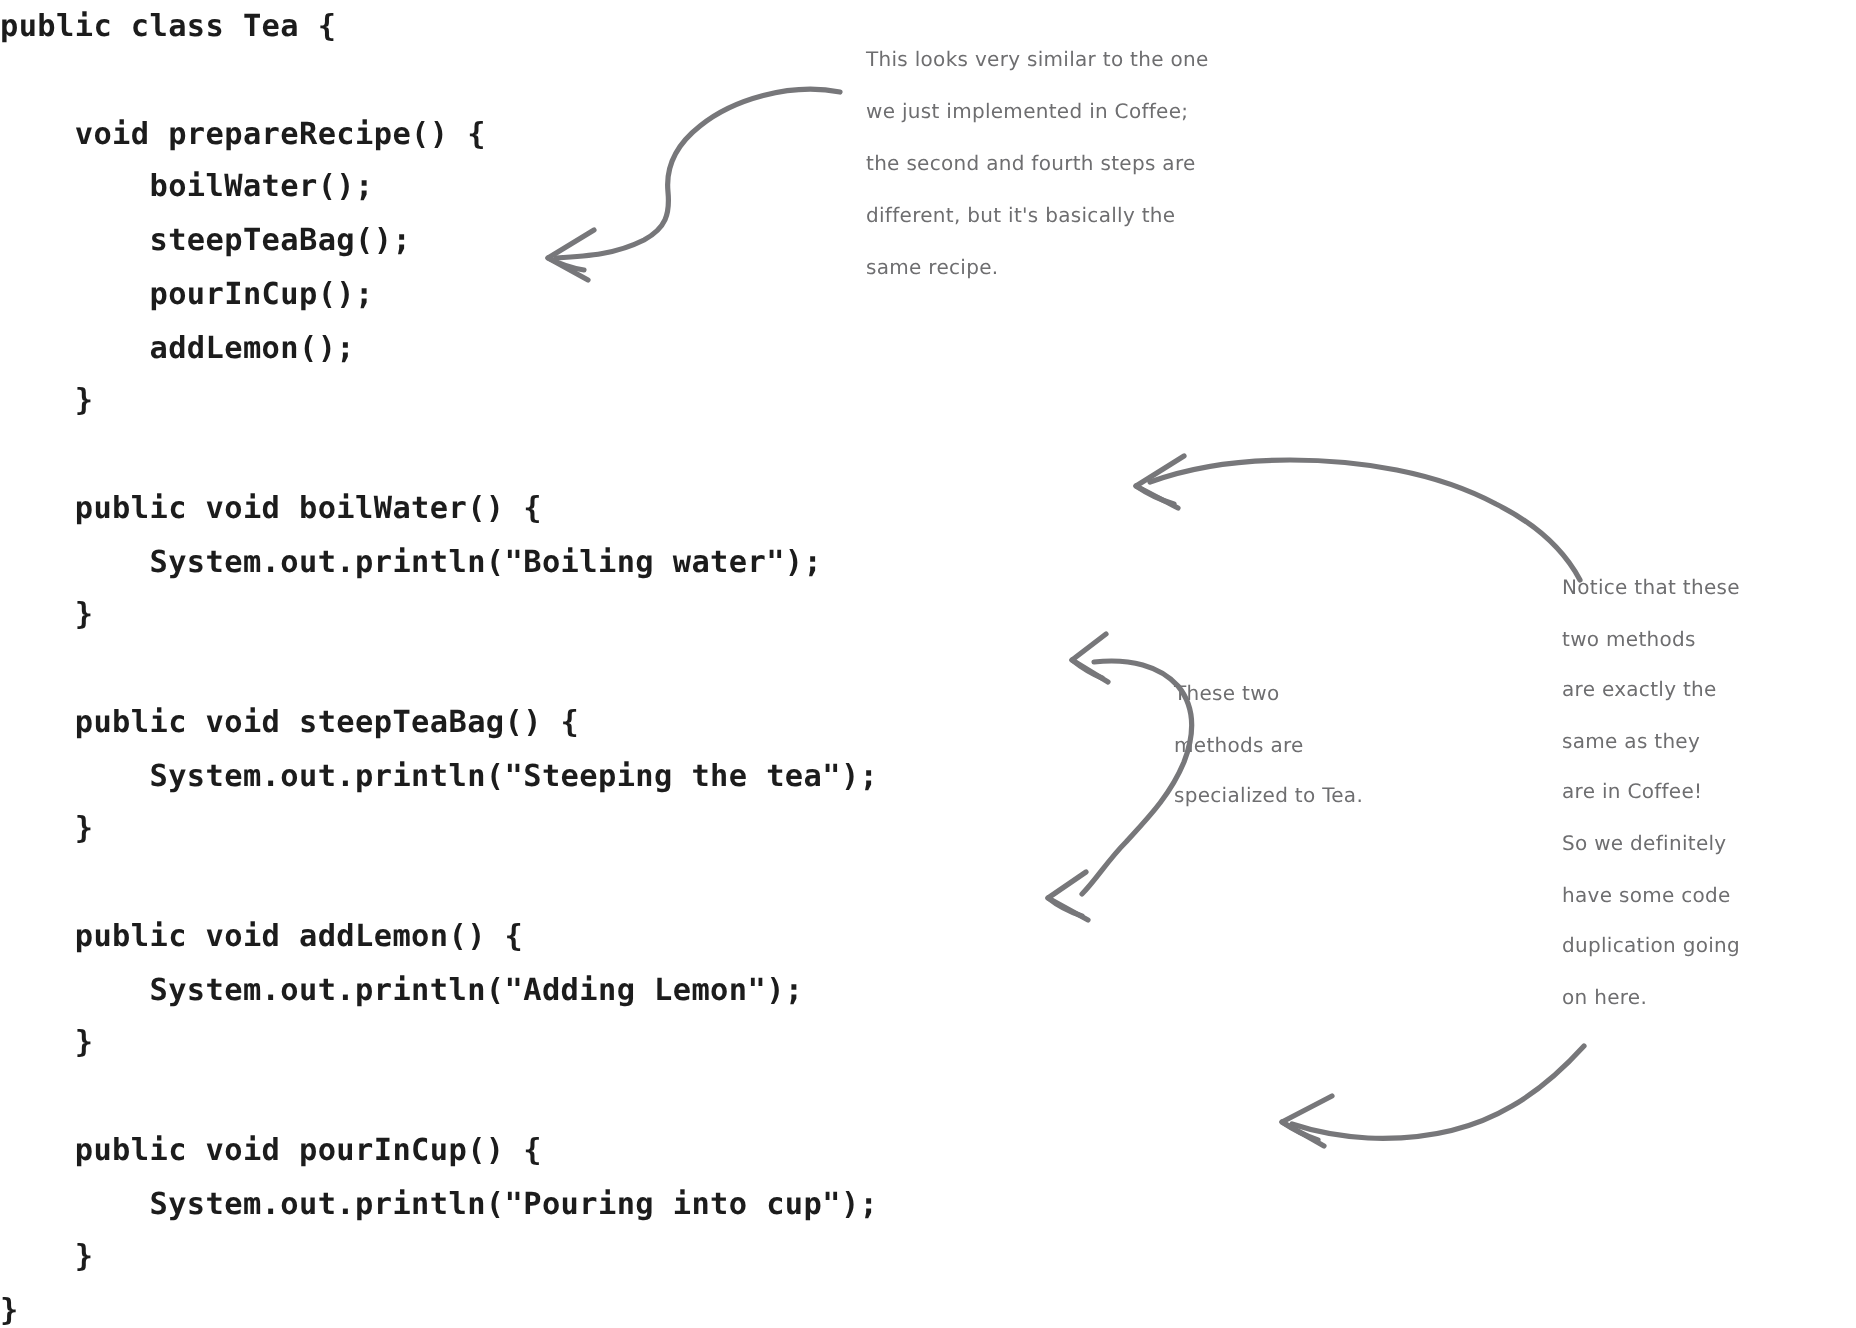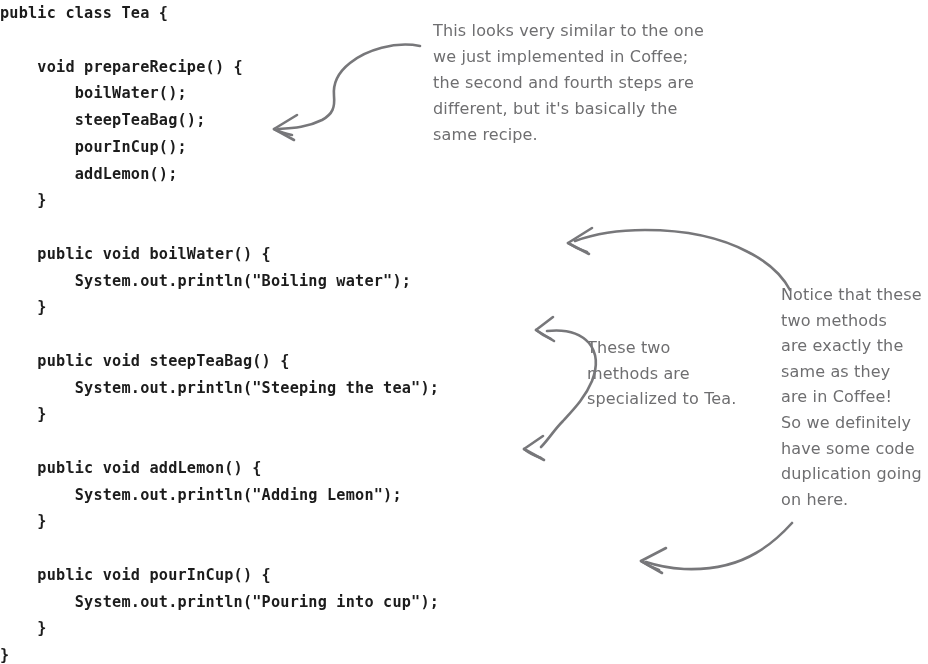--- a/index.html
+++ b/index.html
@@ -37,21 +37,21 @@
     display: block;
     height: 26.75px;
     white-space: pre;
   }
 
   
   .handnote {
     position: absolute;
     font-family: "DejaVu Sans", sans-serif;
     color: #6e6e70;
-    font-size: 16px;
+    font-size: 10px;
     line-height: 25.9px;
     letter-spacing: 0.15px;
     white-space: pre-line;
   }
   #note-top {
     left: 433px;
     top: 18px;
     width: 300px;
   }
   #note-middle {

